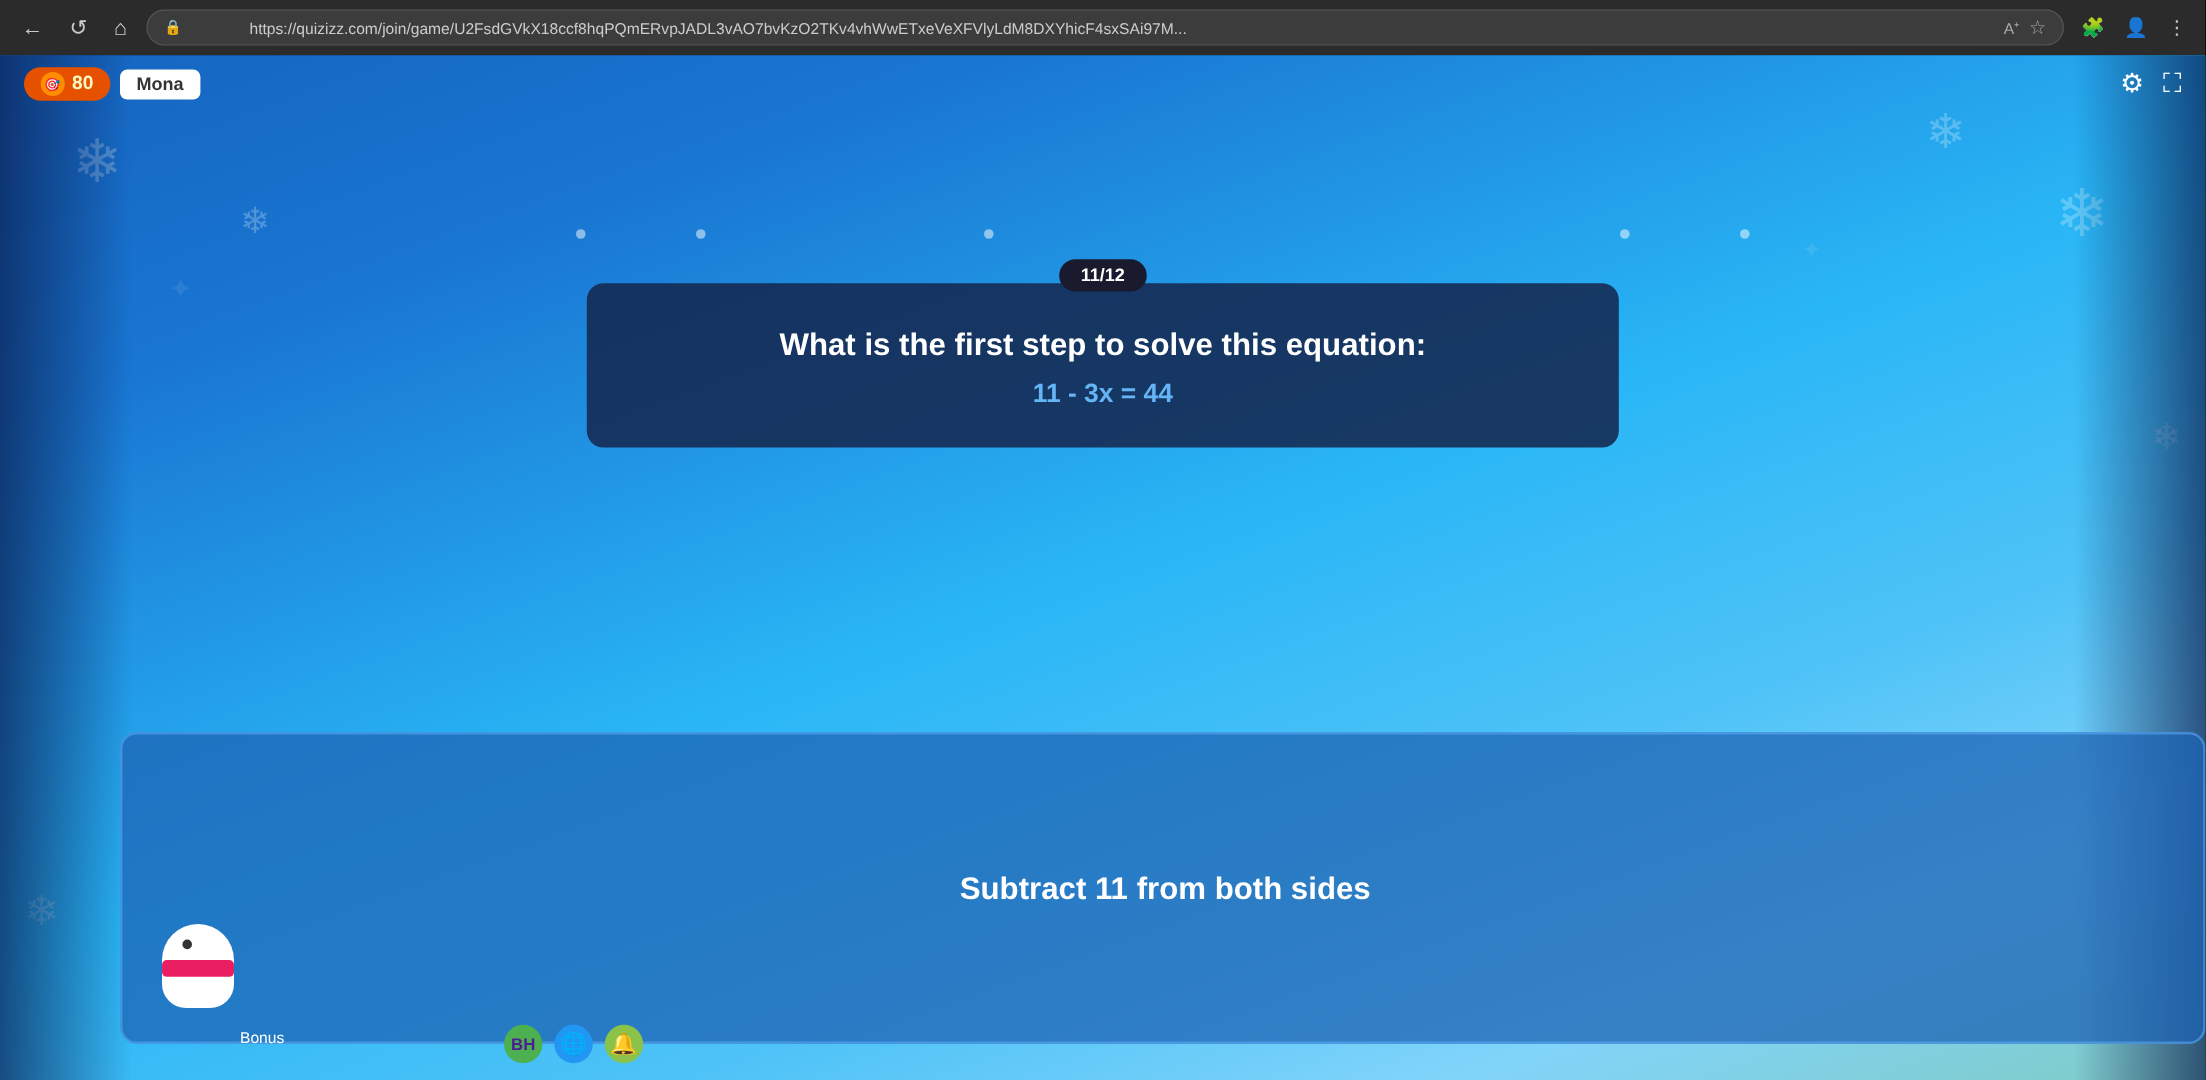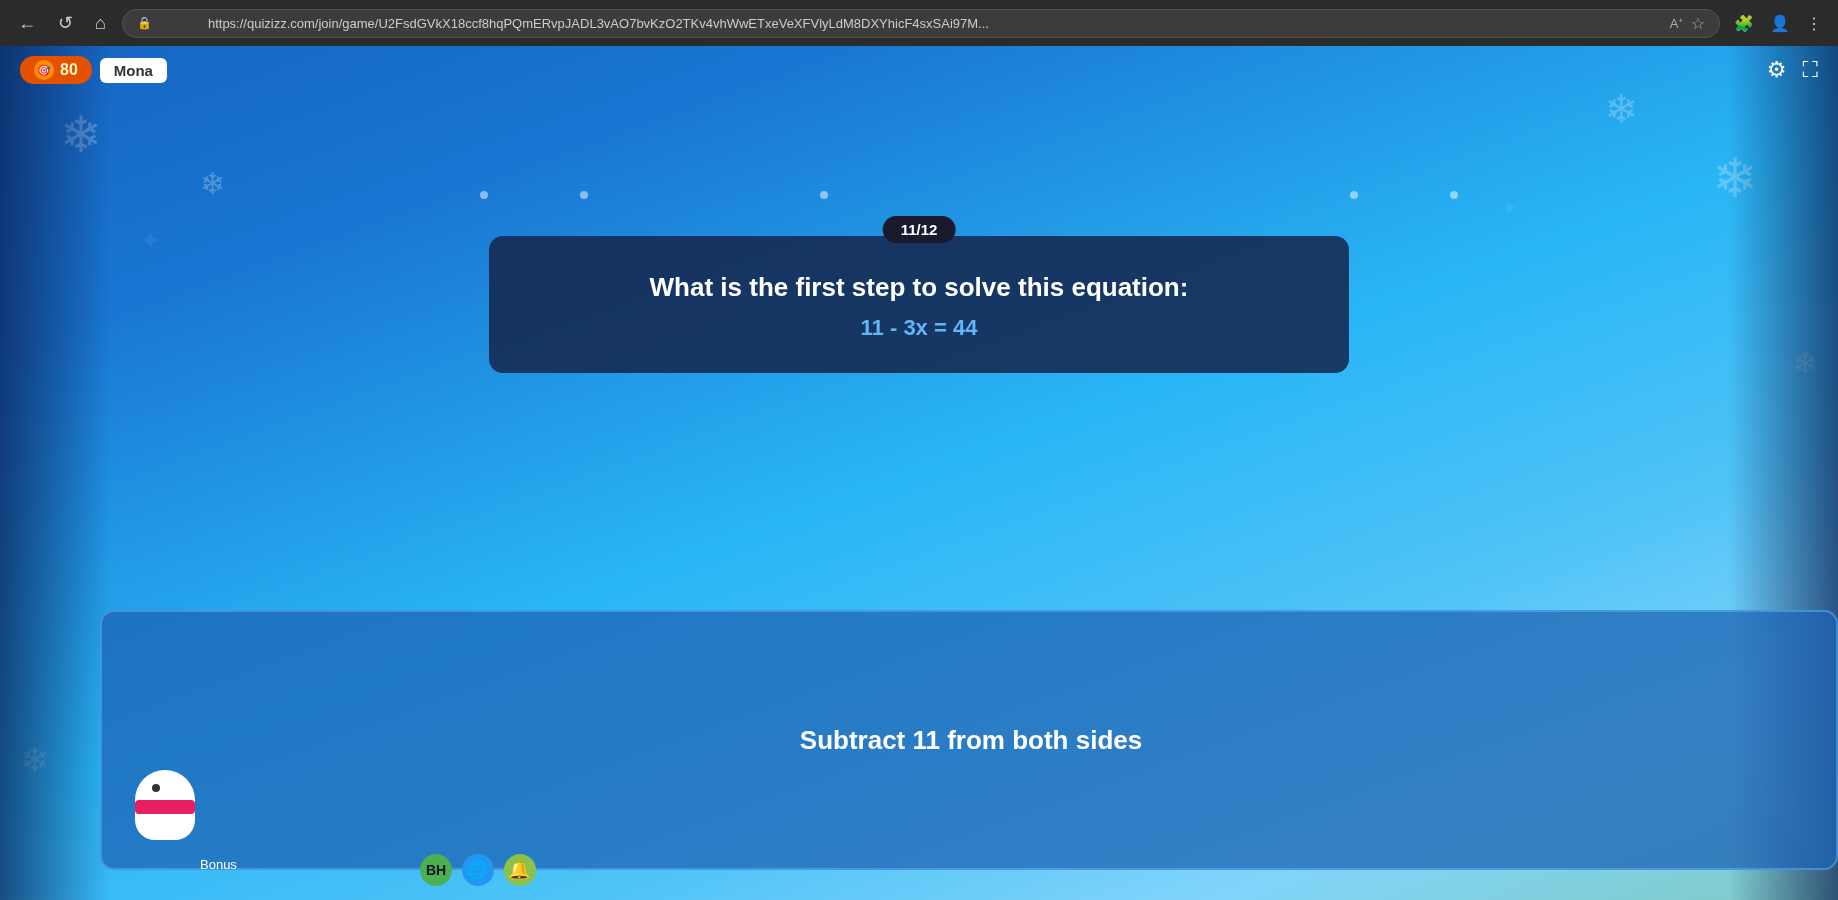--- a/index.html
+++ b/index.html
@@ -274,21 +274,21 @@
     
     .notif-circle {
       width: 32px;
       height: 32px;
       border-radius: 50%;
       display: flex;
       align-items: center;
       justify-content: center;
       font-size: 14px;
       font-weight: bold;
-      color: #0f172a;
+      color: #4c1d95;
     }
 
     
     .snow-dot {
       position: absolute;
       width: 8px;
       height: 8px;
       background: rgba(255,255,255,0.5);
       border-radius: 50%;
     }

